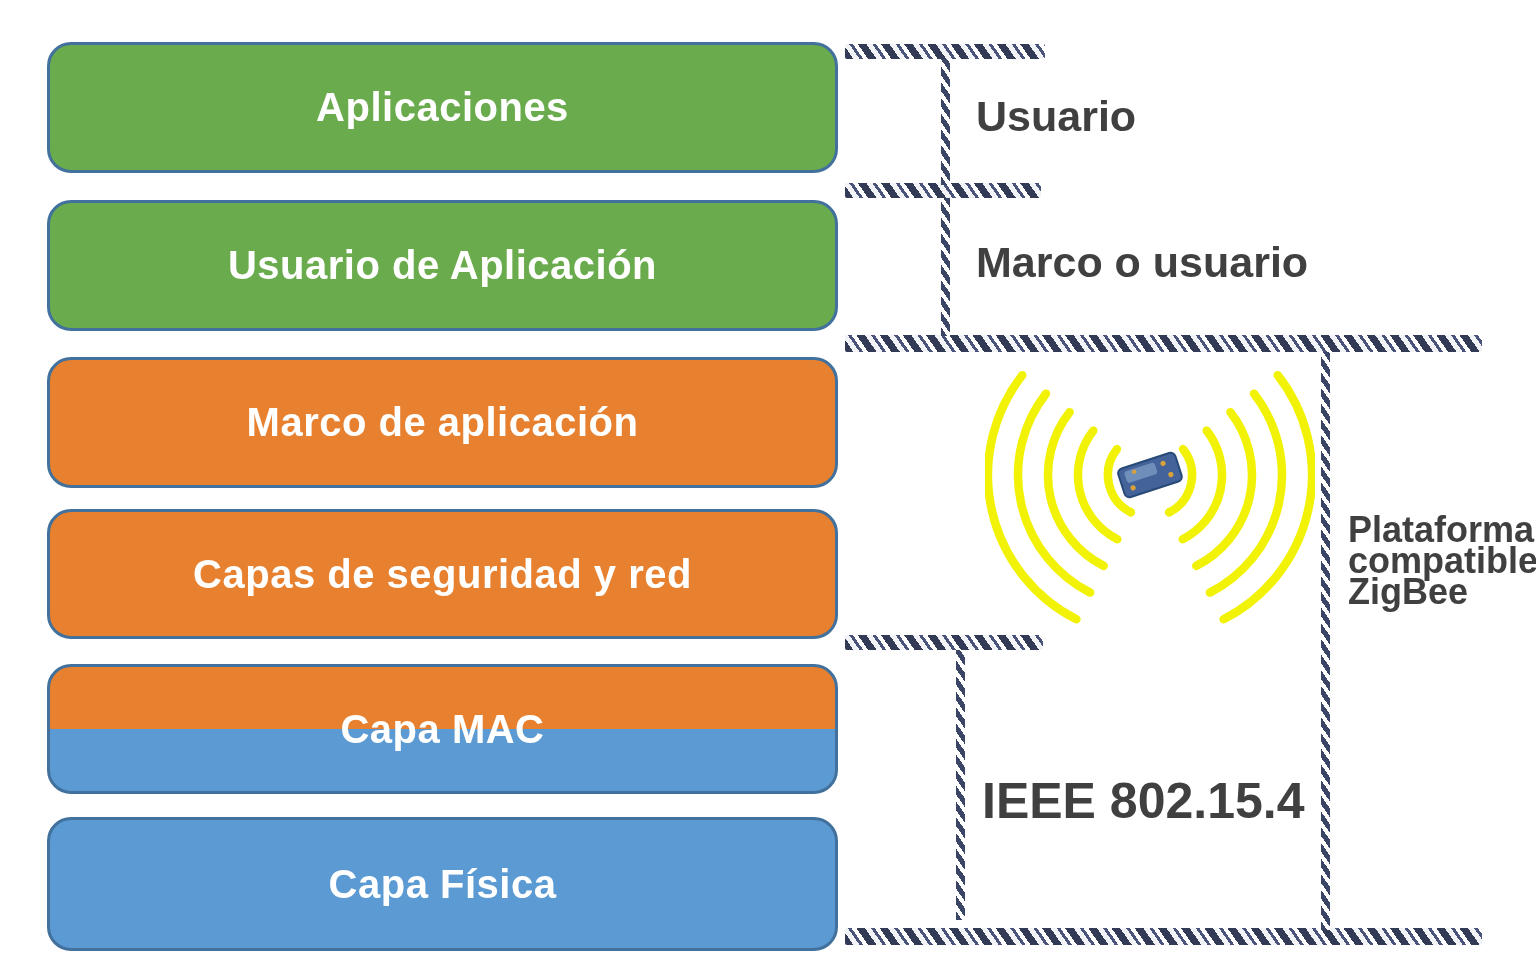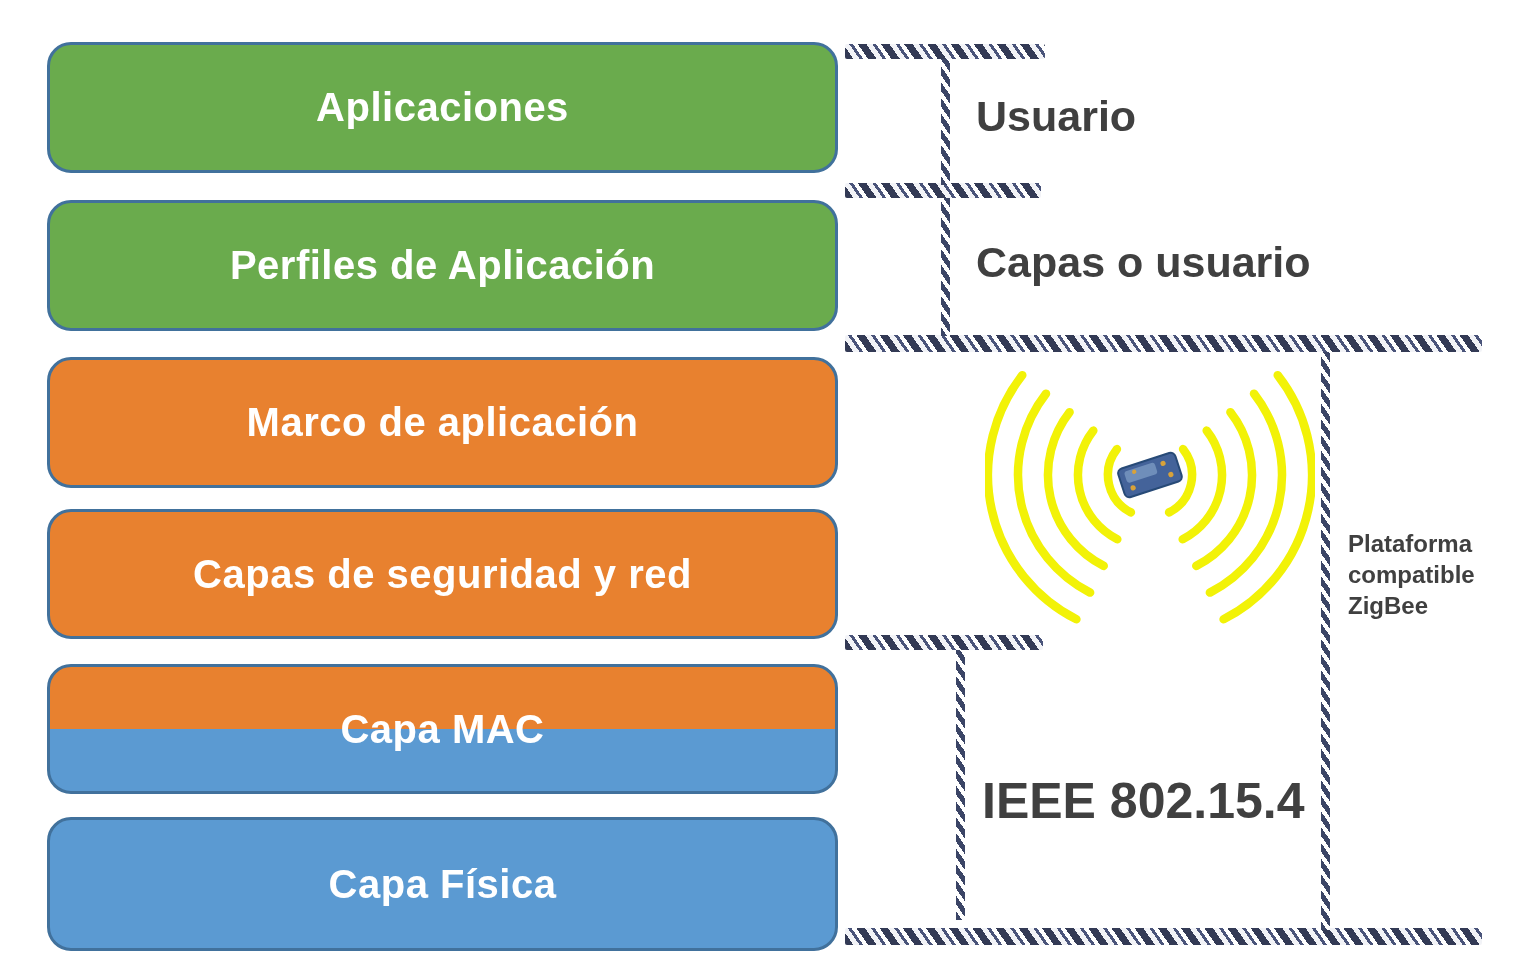--- a/index.html
+++ b/index.html
@@ -49,34 +49,34 @@
   #vdash-zigbee{left:941px;top:198px;height:138px;}
   #vdash-ieee{left:956px;top:650px;height:270px;}
   #vdash-plataforma{left:1321px;top:352px;height:578px;}
   
   .annot{
     position:absolute;color:#404040;font-weight:bold;white-space:nowrap;
   }
   #label-usuario{left:976px;top:92px;font-size:43px;}
   #label-zigbee-o-usuario{left:976px;top:238px;font-size:43px;}
   #label-ieee{left:982px;top:772px;font-size:50px;}
-  #label-plataforma{left:1348px;top:528px;font-size:24px;line-height:31px;white-space:normal;width:170px;}
+  #label-plataforma{left:1348px;top:514px;font-size:36px;line-height:31px;white-space:normal;width:170px;}
   #label-plataforma span{display:block;}
   
   #wireless-icon{position:absolute;left:985px;top:355px;width:330px;height:410px;}
 </style>
 </head>
 <body>
 
 <div id="box-aplicaciones" class="layer-box box-green">
   <span>Aplicaciones</span>
 </div>
 
 <div id="box-perfiles" class="layer-box box-green">
-  <span>Perfiles de Aplicación</span>
+  <span>Usuario de Aplicación</span>
 </div>
 
 <div id="box-marco" class="layer-box box-orange">
   <span>Marco de aplicación</span>
 </div>
 
 <div id="box-capas-seg" class="layer-box box-orange">
   <span>Capas de seguridad y red</span>
 </div>
 
@@ -93,21 +93,21 @@
 <div id="hatch-3" class="hatch"></div>
 <div id="hatch-4" class="hatch"></div>
 <div id="hatch-5" class="hatch"></div>
 
 <div id="vdash-usuario" class="vdash"></div>
 <div id="vdash-zigbee" class="vdash"></div>
 <div id="vdash-ieee" class="vdash"></div>
 <div id="vdash-plataforma" class="vdash"></div>
 
 <div id="label-usuario" class="annot">Usuario</div>
-<div id="label-zigbee-o-usuario" class="annot">Capas o usuario</div>
+<div id="label-zigbee-o-usuario" class="annot">Marco o usuario</div>
 <div id="label-ieee" class="annot">IEEE 802.15.4</div>
 <div id="label-plataforma" class="annot">
   <span>Plataforma</span>
   <span>compatible</span>
   <span>ZigBee</span>
 </div>
 
 <svg id="wireless-icon" viewBox="0 0 330 410" aria-hidden="true">
   <g fill="none" stroke="#f2f207" stroke-width="8.5" stroke-linecap="round">
 

